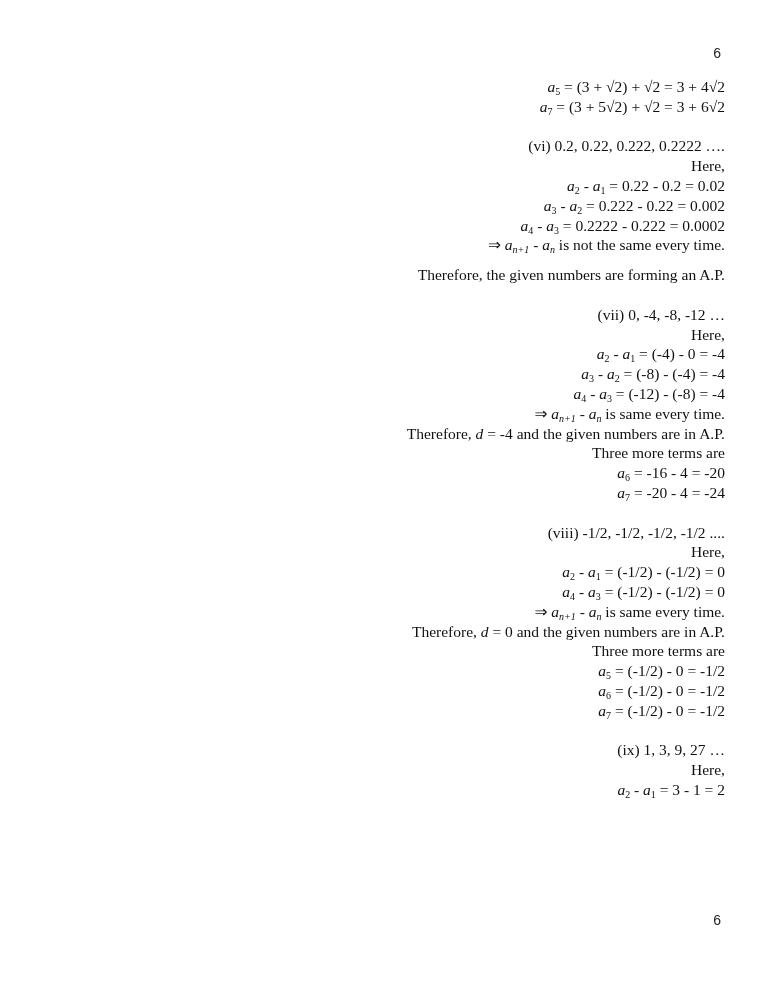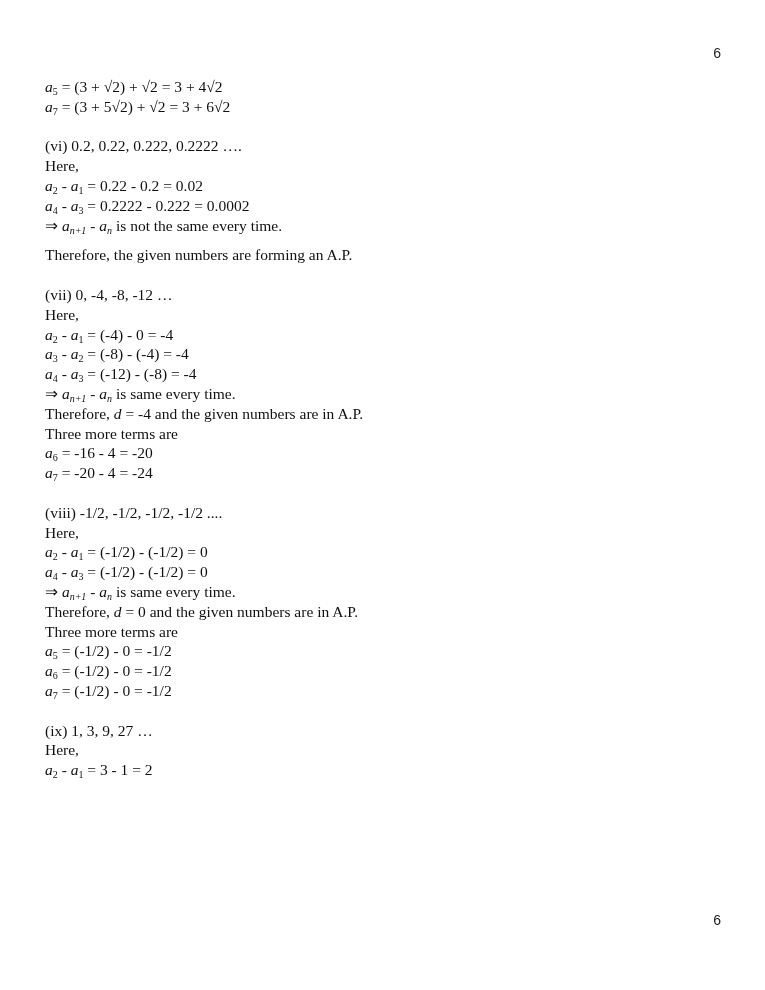--- a/index.html
+++ b/index.html
@@ -1,41 +1,42 @@
 <!DOCTYPE html>
 <html><head>
 <meta charset="utf-8">
 <style>
   html, body { margin:0; padding:0; background:#ffffff; }
   body { width:765px; height:990px; position:relative; overflow:hidden;
          font-family:"Liberation Serif", serif; color:#111; }
   .page-num { position:absolute; right:44px; font-family:"Liberation Sans", sans-serif; font-size:14px; color:#222; }
   .page-num.top { top:45px; }
   .page-num.bottom { top:912px; }
-  .content { position:absolute; left:45px; top:77px; width:680px; }
+  .content { position:absolute; left:45px; top:77px; width:680px;text-align:right; }
   .line { font-size:15.5px; line-height:19.8px; white-space:pre; height:19.8px; }
   .gap { height:19.8px; }
   .gap-sm { height:10px; }
   i { font-style:italic; }
   sub { font-size:10px; vertical-align:-3px; line-height:0; }
 </style>
 </head>
 <body>
 
 <div class="page-num top">6</div>
 
 <div class="content">
 
   <div class="line"><i>a</i><sub>5</sub><span> = (3 + √2) + √2 = 3 + 4√2</span></div>
   <div class="line"><i>a</i><sub>7</sub><span> = (3 + 5√2) + √2 = 3 + 6√2</span></div>
   <div class="gap"></div>
 
   <div class="line">(vi) 0.2, 0.22, 0.222, 0.2222 ….</div>
   <div class="line">Here,</div>
   <div class="line"><i>a</i><sub>2</sub><span> - </span><i>a</i><sub>1</sub><span> = 0.22 - 0.2 = 0.02</span></div>
+  <div class="line"><i>a</i><sub>3</sub><span> - </span><i>a</i><sub>2</sub><span> = 0.222 - 0.22 = 0.002</span></div>
   <div class="line"><i>a</i><sub>4</sub><span> - </span><i>a</i><sub>3</sub><span> = 0.2222 - 0.222 = 0.0002</span></div>
   <div class="line"><span>⇒ </span><i>a</i><sub><i>n+1</i></sub><span> - </span><i>a</i><sub><i>n</i></sub><span> is not the same every time.</span></div>
   <div class="gap-sm"></div>
   <div class="line">Therefore, the given numbers are forming an A.P.</div>
   <div class="gap"></div>
 
   <div class="line">(vii) 0, -4, -8, -12 …</div>
   <div class="line">Here,</div>
   <div class="line"><i>a</i><sub>2</sub><span> - </span><i>a</i><sub>1</sub><span> = (-4) - 0 = -4</span></div>
   <div class="line"><i>a</i><sub>3</sub><span> - </span><i>a</i><sub>2</sub><span> = (-8) - (-4) = -4</span></div>

